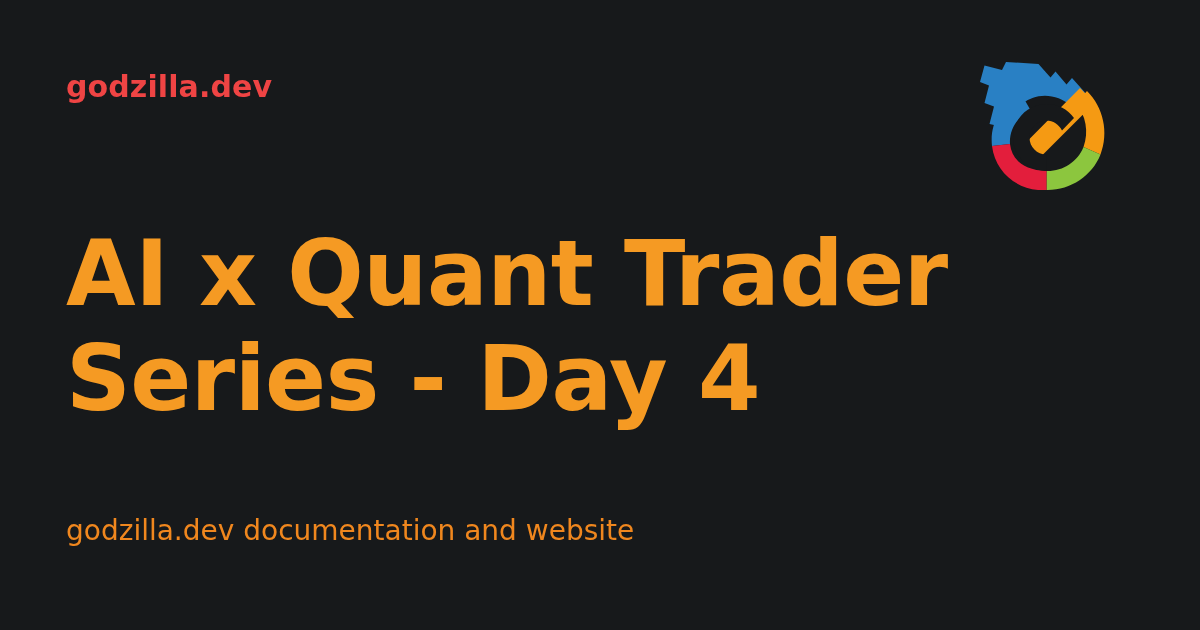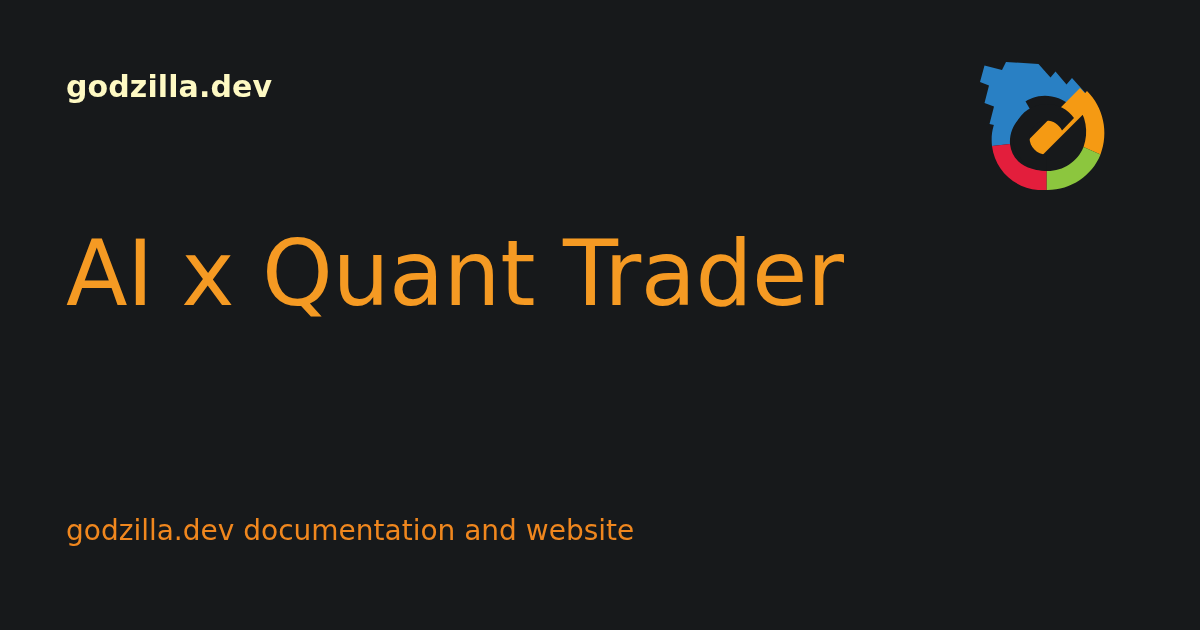--- a/index.html
+++ b/index.html
@@ -23,33 +23,33 @@
   }
 
   
   .site-name {
     position: absolute;
     left: 66px;
     top: 70px;
     font-size: 30px;
     font-weight: 700;
     letter-spacing: 0.1px;
-    color: #fef9c3;
+    color: #ef4444;
     line-height: 1.1;
     white-space: nowrap;
   }
 
   
   .title {
     position: absolute;
     left: 66px;
     top: 161px;
     width: 880px;
     font-size: 90px;
-    font-weight: 400;
+    font-weight: 700;
     line-height: 105px;
     letter-spacing: -0.5px;
     color: #f59a23;
   }
   .title-line { display: block; white-space: nowrap; }
 
   
   .description {
     position: absolute;
     left: 66px;
@@ -73,20 +73,21 @@
 </style>
 </head>
 <body>
 
 <div class="og-card">
 
   <div class="site-name">godzilla.dev</div>
 
   <h1 class="title">
     <span class="title-line">AI x Quant Trader</span>
+    <span class="title-line">Series - Day 4</span>
   </h1>
 
   <div class="description">godzilla.dev documentation and website</div>
 
   <div class="logo">
     <svg viewBox="0 0 140 136" xmlns="http://www.w3.org/2000/svg">
 
       <path d="M62.5 2
                L74.5 15.5
                L79.5 9.5

